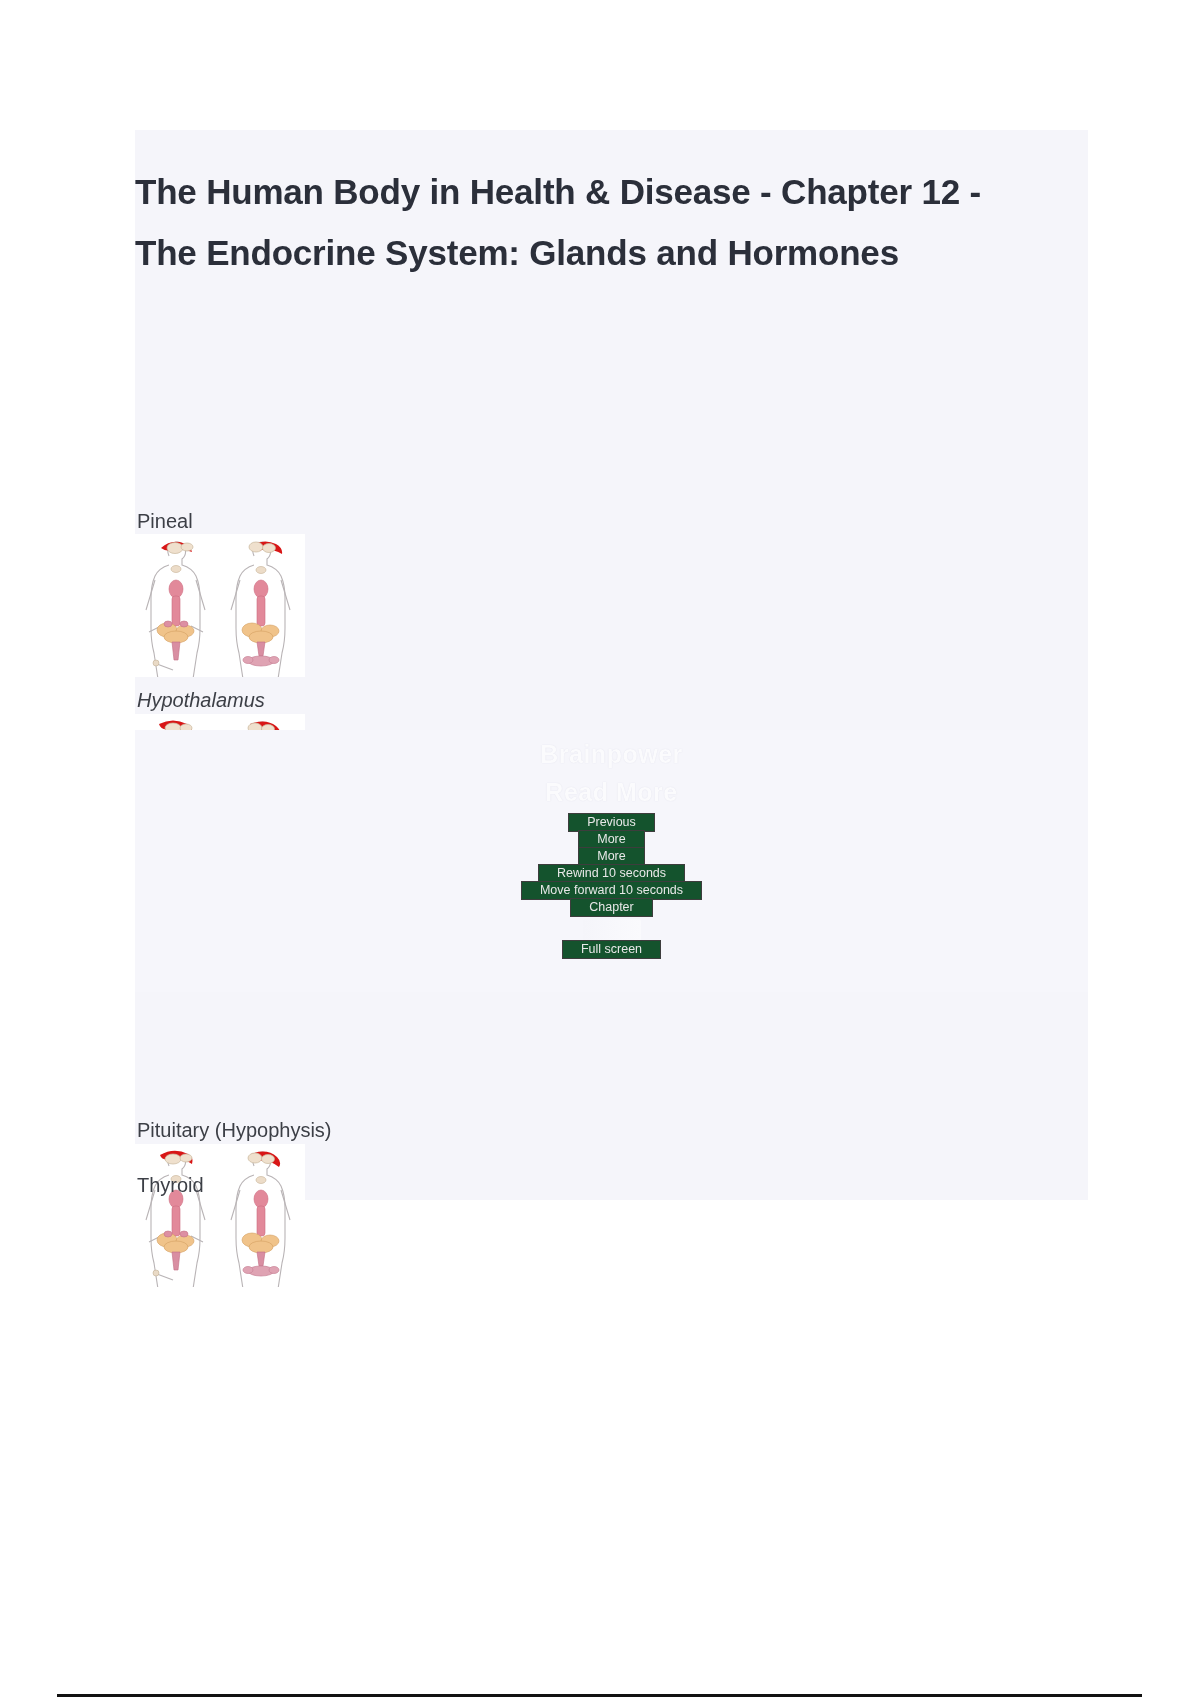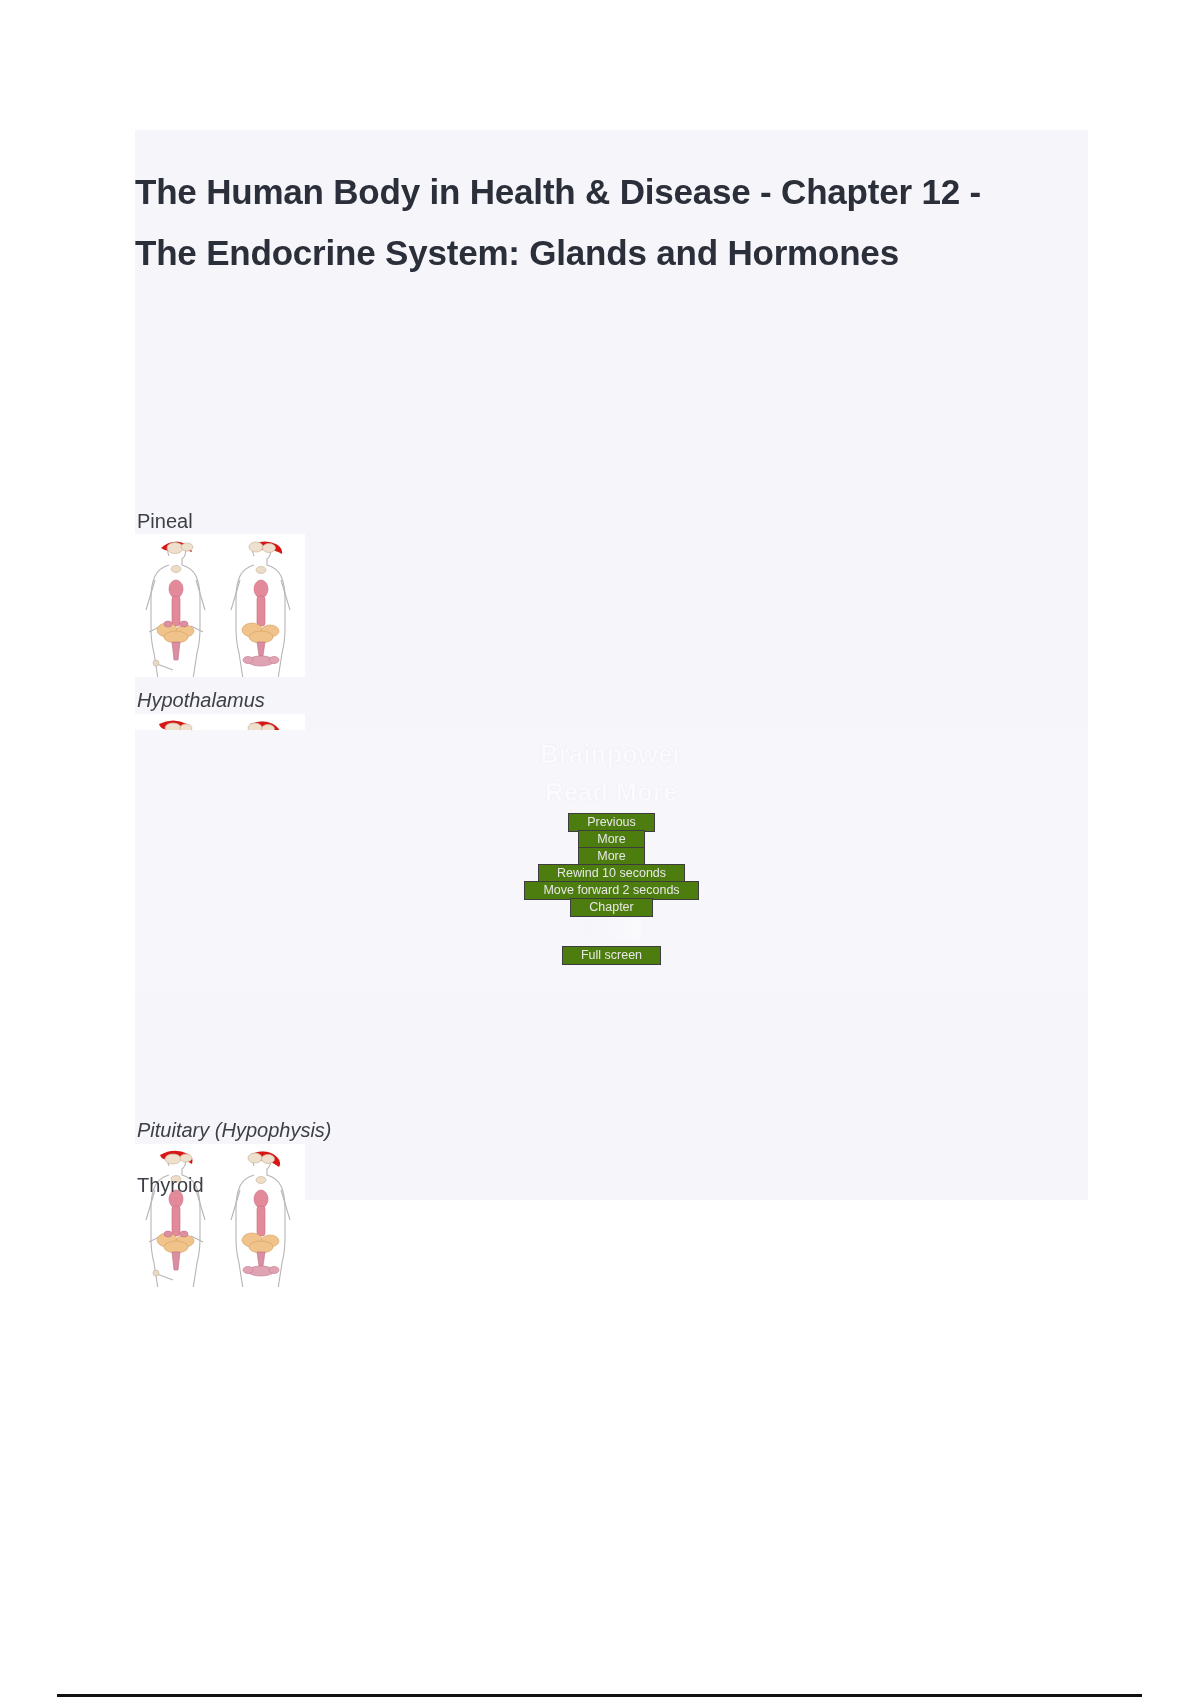--- a/index.html
+++ b/index.html
@@ -104,38 +104,38 @@
   .ctrl-stack {
     position: absolute;
     left: 0;
     right: 0;
     top: 84px;
     display: flex;
     flex-direction: column;
     align-items: center;
   }
   .ctrl {
-    background: #4d7c0f;
+    background: #14532d;
     color: #e8e8e8;
     font-size: 12.5px;
     line-height: 15px;
     padding: 1px 18px;
     margin: 0;
     white-space: nowrap;
     font-family: "Liberation Sans", sans-serif;
     box-shadow: 0 0 0 1px #3d3d3d;
   }
   .vol-ghost {
     width: 58px;
     height: 22px;
     margin-top: 3px;
     background: linear-gradient(to right, rgba(245,245,250,1), rgba(250,250,253,1));
     border-radius: 2px;
   }
-  .ctrl-fullscreen-wrap { margin-top: 6px; }
+  .ctrl-fullscreen-wrap { }
 
   
   .page-rule {
     position: absolute;
     left: 57px;
     top: 1694px;
     width: 1085px;
     height: 3px;
     background: #111111;
   }
@@ -290,33 +290,33 @@
 
       <div class="wm wm-brand">Brainpower</div>
 
       <div class="wm wm-more">Read More</div>
 
       <div class="ctrl-stack">
         <div class="ctrl">Previous</div>
         <div class="ctrl">More</div>
         <div class="ctrl">More</div>
         <div class="ctrl">Rewind 10 seconds</div>
-        <div class="ctrl">Move forward 2 seconds</div>
+        <div class="ctrl">Move forward 10 seconds</div>
         <div class="ctrl">Chapter</div>
 
         <div class="vol-ghost"></div>
 
         <div class="ctrl-fullscreen-wrap">
           <div class="ctrl">Full screen</div>
         </div>
       </div>
     </div>
   </div>
 
-  <div class="gland-label" style="top:987px;font-style:italic;">Pituitary (Hypophysis)</div>
+  <div class="gland-label" style="top:987px;">Pituitary (Hypophysis)</div>
 
   <div class="gland-figure" style="top:1014px;">
     <div class="pair">
       <div class="body-wrap">
         <svg class="anat" viewBox="0 0 85 143" preserveAspectRatio="none">
           <g fill="none" stroke="#b9b4b6" stroke-width="1.1">
             <path d="M34 22 q-4 -10 4 -13 q9 -3 12 5 q2 7 -3 11 l0 6 q10 3 14 11 q4 9 4 22 l0 30 q0 14 -3 25 l-4 26"></path>
             <path d="M34 31 q-10 3 -14 11 q-4 9 -4 22 l0 30 q0 14 3 25 l4 26"></path>
             <path d="M20 46 l-9 30 M61 46 l9 30"></path>
             <path d="M26 92 l-12 6 M56 92 l12 6"></path>

